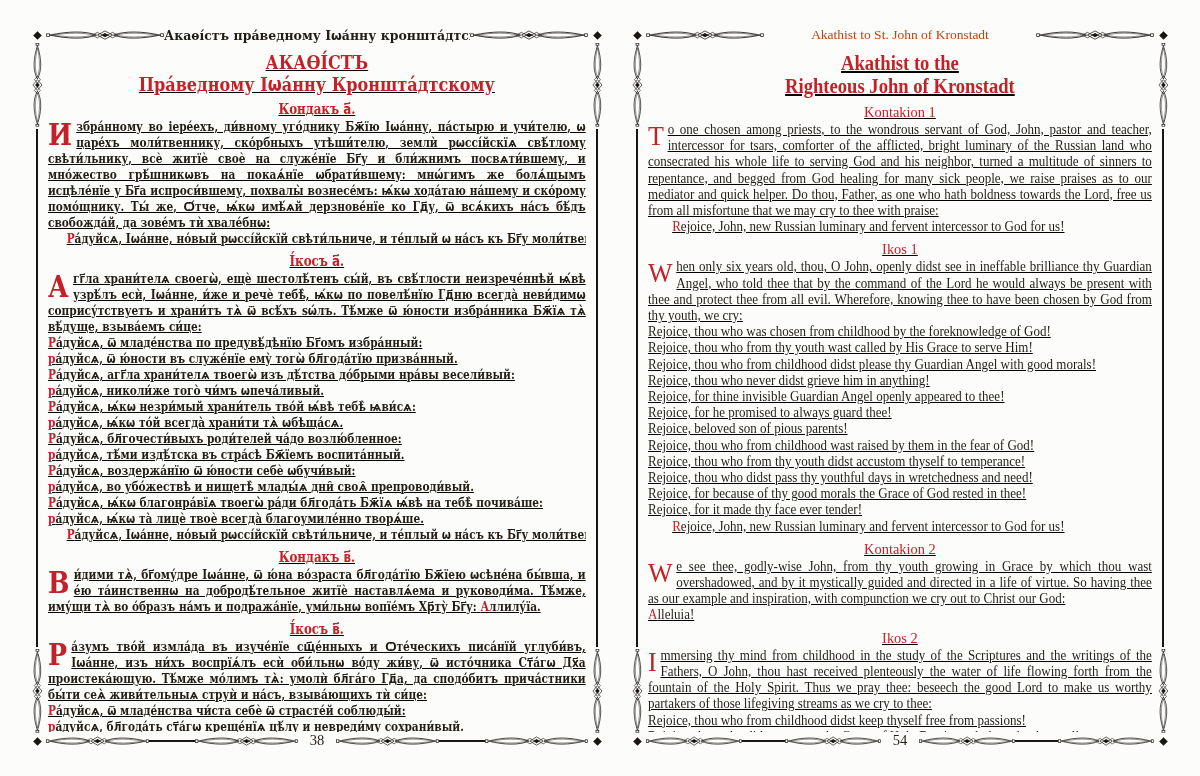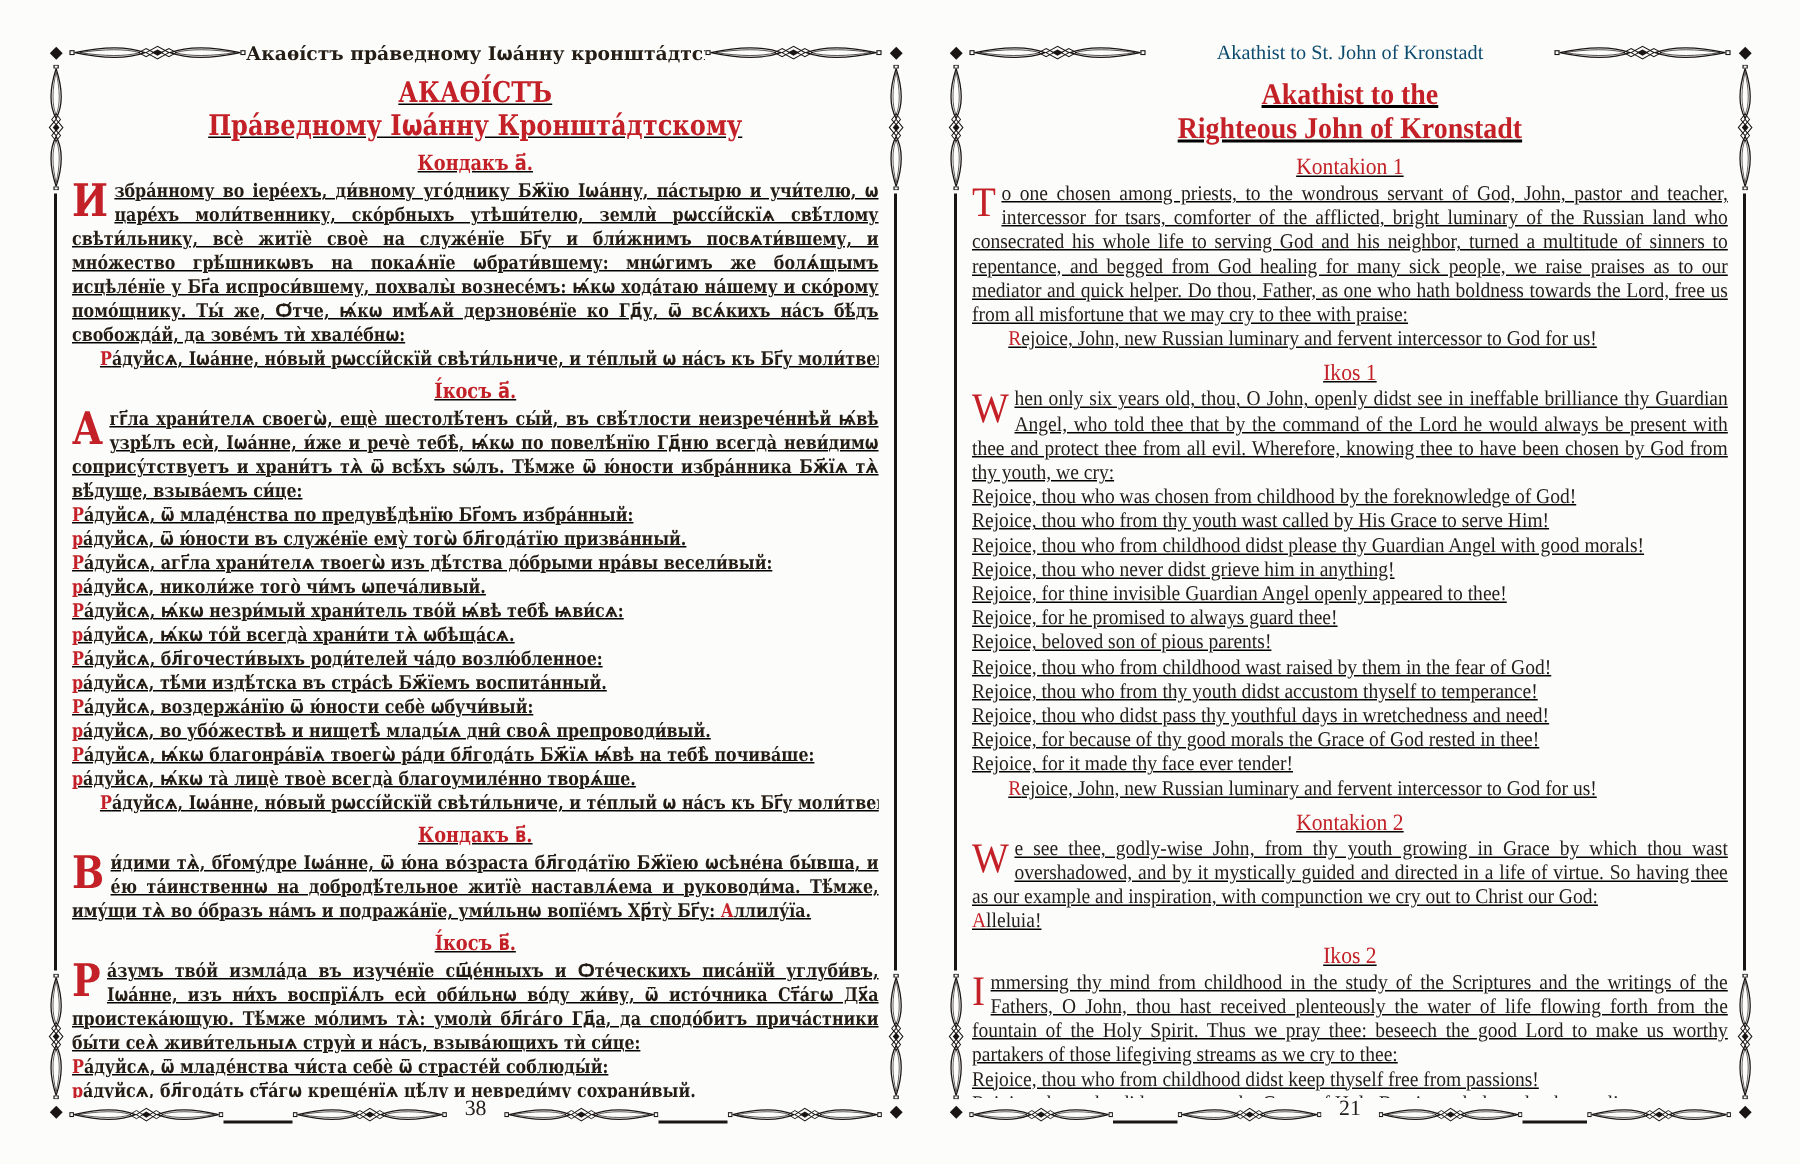--- a/index.html
+++ b/index.html
@@ -20,23 +20,23 @@
 
   .side{position:absolute;top:8px;bottom:8px;width:17px;display:flex;flex-direction:column;align-items:center;}
   .side.sleft{left:-8.5px;} .side.sright{right:-8.5px;}
   .orn-v{width:13px;height:84px;flex:none;display:block;}
   .rule-v{width:1.6px;flex:1;background:#191512;margin:2px 0;}
 
   .top-row{position:absolute;left:9px;right:9px;top:-8px;height:16px;display:flex;align-items:center;}
   .top-row .orn-h{width:118px;height:12px;flex:none;}
   .head-text{flex:1;text-align:center;white-space:nowrap;overflow:hidden;}
   .sl-head{font-family:"DejaVu Serif","DejaVu Sans",serif;font-weight:bold;font-size:12.5px;color:#241d15;}
-  .en-head{font-family:"Liberation Serif",serif;font-size:13.5px;color:#0c4a6e;}
-
-  .bottom-row{position:absolute;left:9px;right:9px;bottom:-8px;height:16px;display:flex;align-items:flex-end;margin-top:19px;}
+  .en-head{font-family:"Liberation Serif",serif;font-size:13.5px;color:#c2410c;}
+
+  .bottom-row{position:absolute;left:9px;right:9px;bottom:-8px;height:16px;display:flex;align-items:center;margin-top:19px;}
   .bottom-row .orn-h{flex:1.7 1 0;min-width:0;height:12px;}
   .rule-h{flex:0.75 1 0;height:1.6px;background:#191512;}
   .pagenum{flex:none;padding:0 12px;font-size:14.5px;color:#221d18;transform:translateY(-1px);}
 
   
   .content{position:absolute;left:11px;right:11px;top:5px;bottom:9px;overflow:hidden;text-decoration:underline;}
   .squeeze{transform-origin:0 0;}
   .squeeze.sl{width:118%;transform:scaleX(0.847);}
   .squeeze.en{width:107.5%;transform:scaleX(0.93);}
 
@@ -258,21 +258,21 @@
   </div>
 
   <div class="bottom-row">
     <svg class="orn-h" viewBox="0 0 140 15" preserveAspectRatio="none">
         <use href="#spindle"></use>
       </svg>
     <div class="rule-h"></div>
     <svg class="orn-h" viewBox="0 0 140 15" preserveAspectRatio="none">
         <use href="#spindle"></use>
       </svg>
-    <span class="pagenum">21</span>
+    <span class="pagenum">54</span>
     <svg class="orn-h" viewBox="0 0 140 15" preserveAspectRatio="none">
         <use href="#spindle"></use>
       </svg>
     <div class="rule-h"></div>
     <svg class="orn-h" viewBox="0 0 140 15" preserveAspectRatio="none">
         <use href="#spindle"></use>
       </svg>
   </div>
 
   <div class="content">

